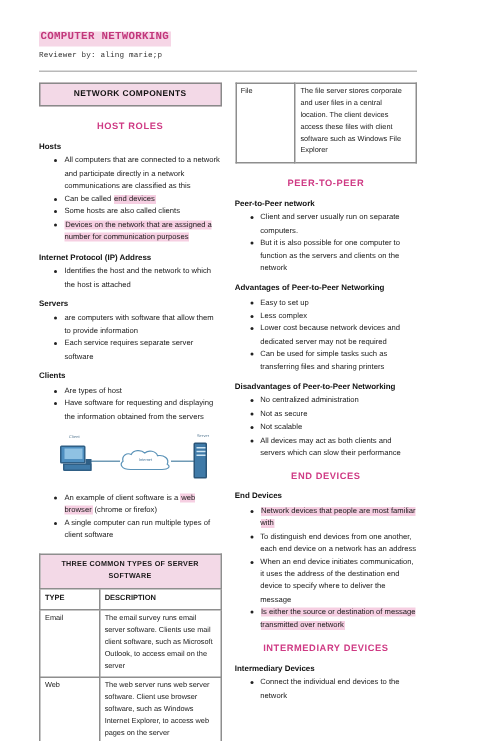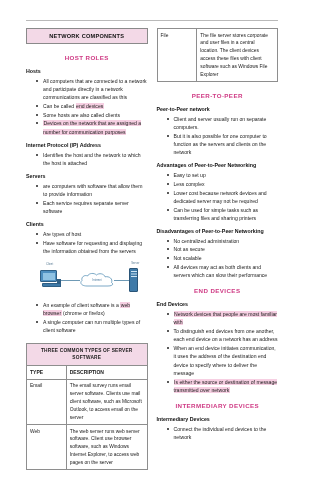--- a/index.html
+++ b/index.html
@@ -208,20 +208,24 @@
     left: 1.2px; top: 2px; width: 6px; height: 1px;
     background: #cfe5f3;
     box-shadow: 0 2.5px 0 #cfe5f3, 0 5px 0 #cfe5f3;
   }
 </style>
 </head>
 <body>
 
 <div class="page">
 
+  <div>
+    <div class="doc-title">COMPUTER NETWORKING</div>
+    <div class="doc-sub">Reviewer by: aling marie;p</div>
+  </div>
   <hr class="rule">
 
   <div class="cols">
 
     <div class="col-left">
 
       <div class="banner">NETWORK COMPONENTS</div>
 
       <div class="section-title">HOST ROLES</div>
 

